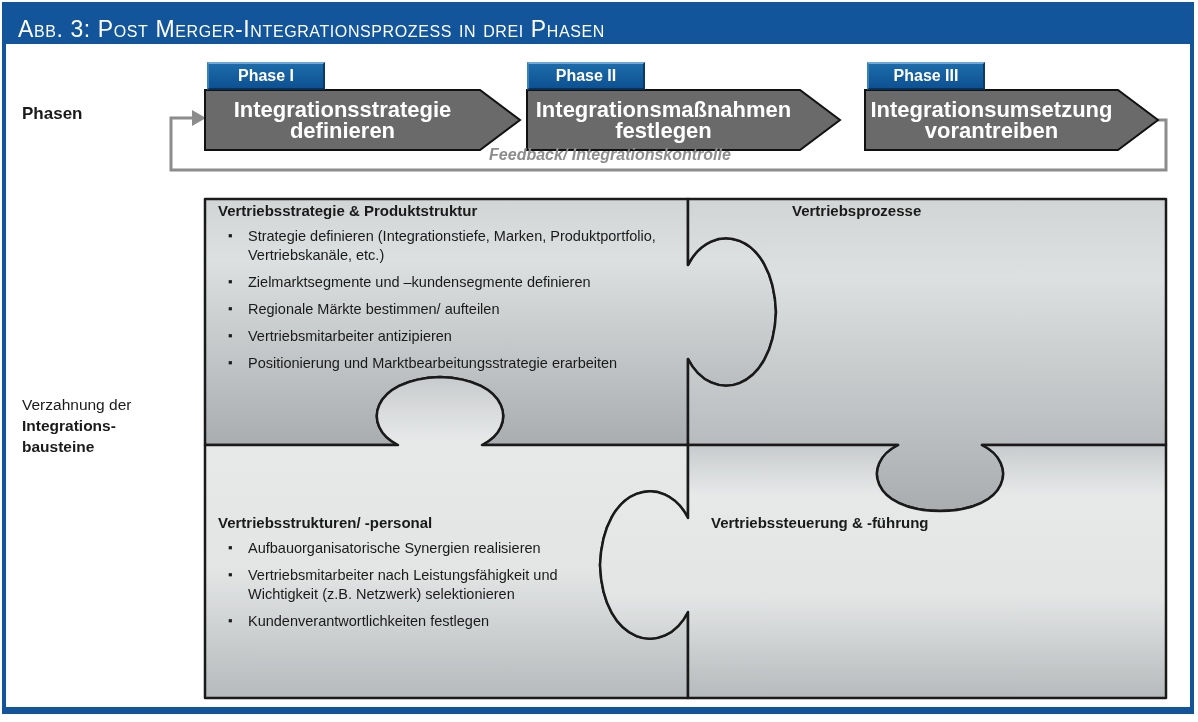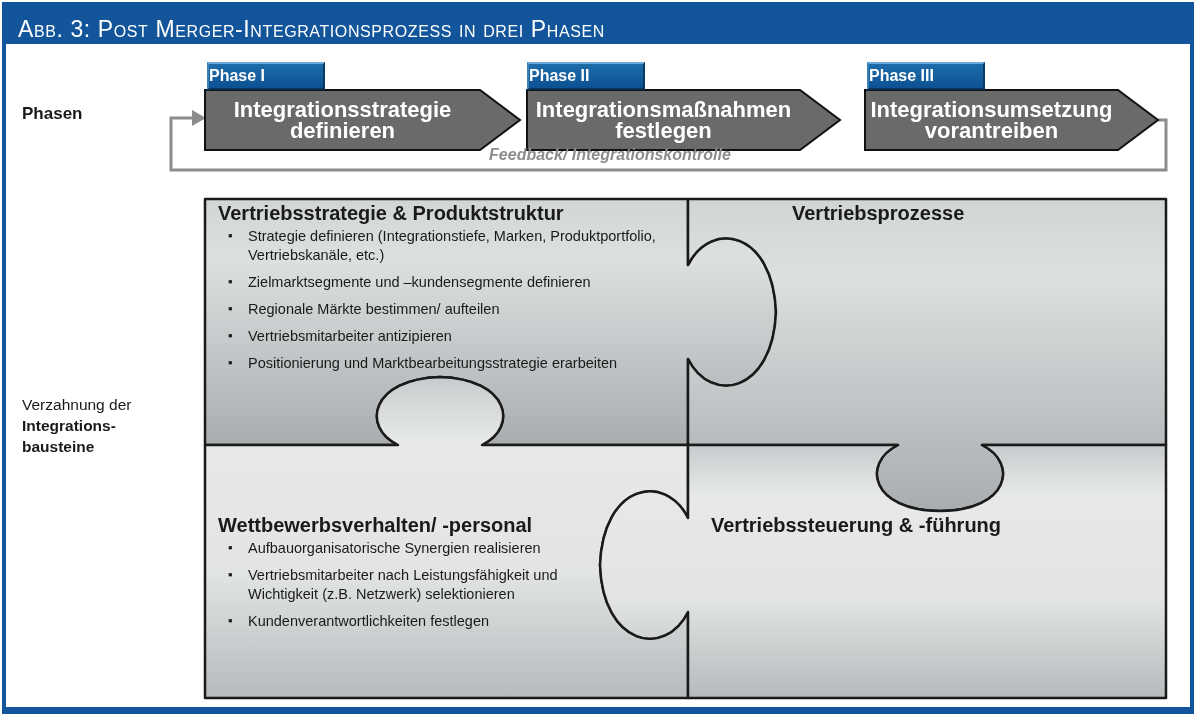--- a/index.html
+++ b/index.html
@@ -11,28 +11,28 @@
             display:flex;align-items:center;}
   .titlebar .t{color:#fff;font-variant:small-caps;font-size:23px;letter-spacing:.6px;
                padding-left:12px;font-weight:500;margin-top:9px;}
   svg{position:absolute;left:0;top:0;}
   .label-phasen{position:absolute;left:22px;top:104px;font-size:17px;font-weight:bold;}
   .label-verzahnung{position:absolute;left:22px;top:394px;font-size:15.5px;line-height:21px;}
   .label-verzahnung .b{font-weight:bold;}
   .tab{position:absolute;width:118px;height:28px;box-sizing:border-box;
        background:linear-gradient(180deg,#1d6ca9 0%,#0d5193 100%);
        border:2px solid;border-color:#6fa9d9 #0a3a68 #083258 #3a81b8;
-       display:flex;align-items:center;justify-content:flex-start;
+       display:flex;align-items:center;justify-content:center;
        color:#fff;font-weight:bold;font-size:16px;}
   .arrow-label{position:absolute;height:60px;display:flex;flex-direction:column;
                align-items:center;justify-content:center;color:#fff;font-weight:bold;
                font-size:22px;line-height:21px;text-align:center;}
   .feedback-label{position:absolute;left:350px;top:146px;width:520px;text-align:center;
                   color:#8d8d8d;font-weight:bold;font-style:italic;font-size:16px;}
-  .pz-title{position:absolute;font-size:20px;font-weight:bold;}
+  .pz-title{position:absolute;font-size:15px;font-weight:bold;}
   .pz-list{position:absolute;list-style:none;margin:0;padding:0;}
   .pz-list li{position:relative;padding-left:22px;margin-bottom:8px;
               font-size:14.5px;line-height:19px;}
   .pz-list li::before{content:"▪";position:absolute;left:2px;top:-1px;font-size:13px;}
 </style>
 </head>
 <body>
 
 <div id="page">
 
@@ -111,21 +111,21 @@
   <ul class="pz-list" style="left:226px;top:227px;width:445px;">
     <li>Strategie definieren (Integrationstiefe, Marken, Produktportfolio, Vertriebskanäle, etc.)</li>
     <li>Zielmarktsegmente und –kundensegmente definieren</li>
     <li>Regionale Märkte bestimmen/ aufteilen</li>
     <li>Vertriebsmitarbeiter antizipieren</li>
     <li>Positionierung und Marktbearbeitungsstrategie erarbeiten</li>
   </ul>
 
   <div class="pz-title" style="left:792px;top:202px;">Vertriebsprozesse</div>
 
-  <div class="pz-title" style="left:218px;top:514px;">Wettbewerbsverhalten/ -personal</div>
+  <div class="pz-title" style="left:218px;top:514px;">Vertriebsstrukturen/ -personal</div>
   <ul class="pz-list" style="left:226px;top:539px;width:345px;">
     <li>Aufbauorganisatorische Synergien realisieren</li>
     <li>Vertriebsmitarbeiter nach Leistungsfähigkeit und Wichtigkeit (z.B. Netzwerk) selektionieren</li>
     <li>Kundenverantwortlichkeiten festlegen</li>
   </ul>
 
   <div class="pz-title" style="left:711px;top:514px;">Vertriebssteuerung &amp; -führung</div>
 
 </div>
 

